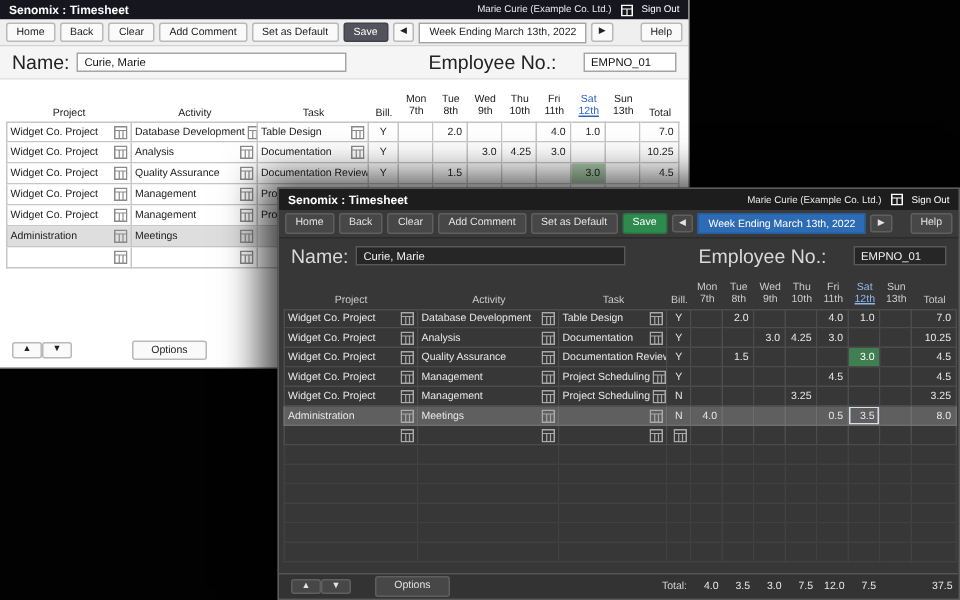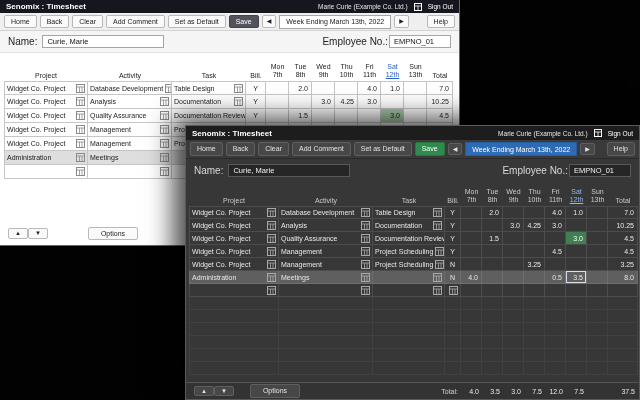--- a/index.html
+++ b/index.html
@@ -36,29 +36,29 @@
   .btn.arrow{padding:2px 4px;font-size:6px;}
   .weekfield{font-size:7px;padding:2.5px 6px;text-align:center;min-width:106px;white-space:nowrap;}
   .light .weekfield{background:#fff;border:1px solid #a5a5a5;color:#222;}
   .dark .weekfield{background:var(--week-blue,#2d6cb4);border:1px solid #255d9e;color:#fff;}
   .btn.help{margin-left:auto;}
 
   
   .namerow{display:flex;align-items:center;gap:5px;padding:0 8px;}
   .light .namerow{height:22px;background:#f5f5f5;border-bottom:1px solid #e4e4e4;}
   .dark .namerow{height:22px;}
-  .lbl{font-size:10px;white-space:nowrap;}
+  .lbl{font-size:13px;white-space:nowrap;}
   .light .lbl{color:#222;}
   .dark .lbl{color:#d9d9d9;}
   .field{font-size:7.5px;padding:1px 4px;height:13px;display:flex;align-items:center;white-space:nowrap;}
   .light .field{background:#fff;border:1px solid #a5a5a5;color:#111;}
   .dark .field{background:#262626;border:1px solid #585858;color:#f2f2f2;}
-  .namefield{width:122px;}
+  .namefield{width:180px;}
   .empfield{width:62px;}
-  .nright{margin-left:auto;display:flex;align-items:center;gap:1px;}
+  .nright{margin-left:auto;display:flex;align-items:center;gap:18px;}
 
   
   .light{--gc:#c6c6c6;--gce:#dcdcdc;}
   .dark{--gc:#4c4c4c;--gce:#414141;}
   .tgrid{position:relative;}
   .light .tgrid{padding:4px 0 0 4px;}
   .dark .tgrid{padding:3px 0 0 3px;}
   .trow{display:grid;}
   .light .trow{grid-template-columns:84px 84px 74px 20px repeat(7,23px) 26px;height:14px;}
   .dark .trow{grid-template-columns:90px 94px 72px 16px repeat(7,21px) 30px;height:13px;}

